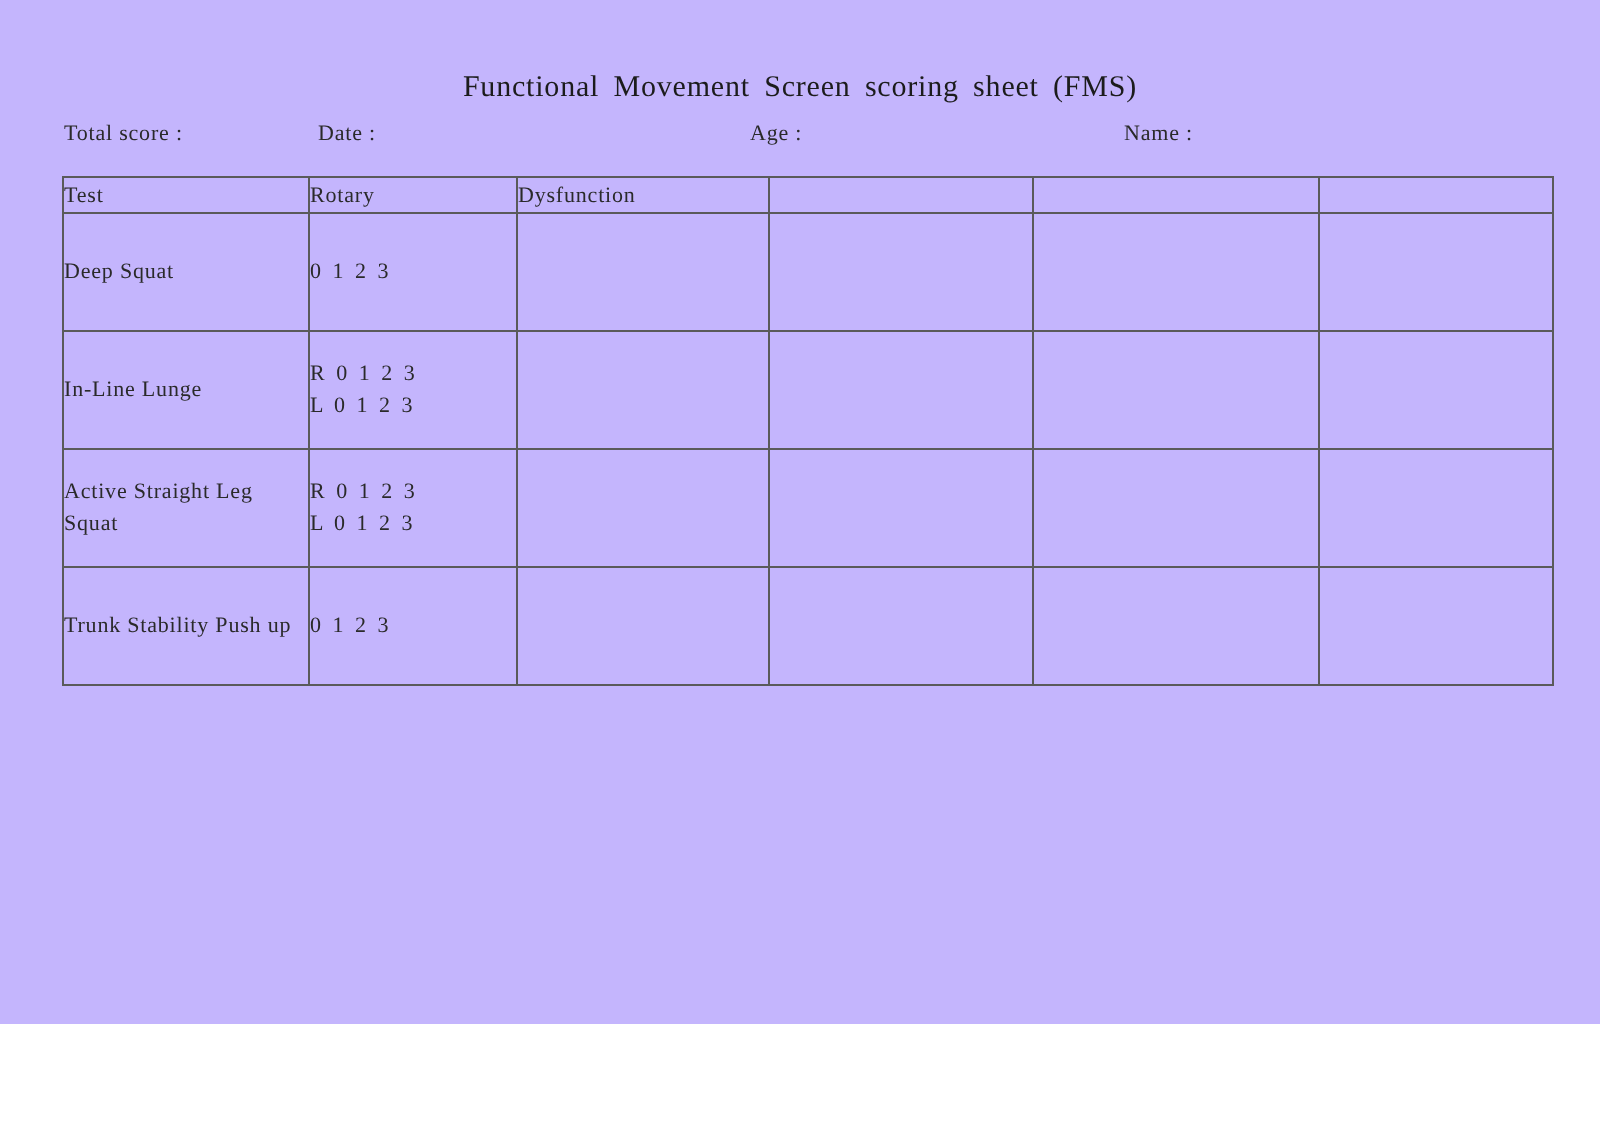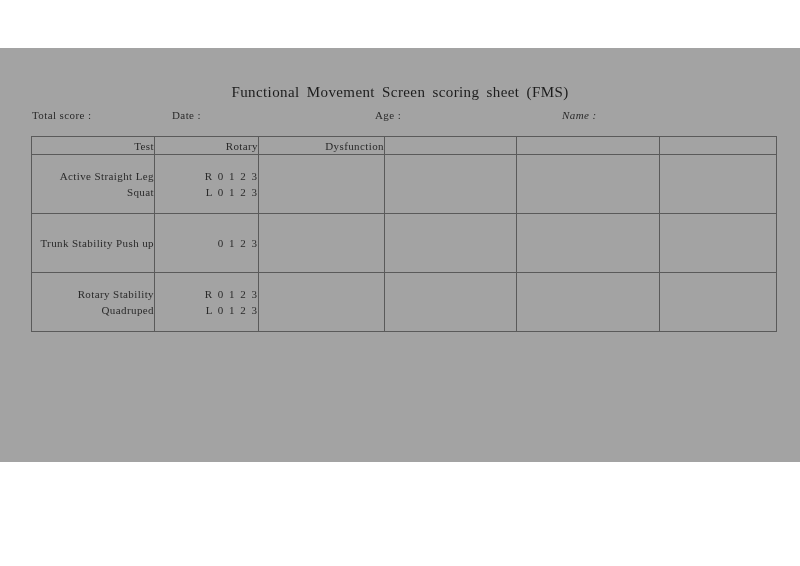--- a/index.html
+++ b/index.html
@@ -3,26 +3,25 @@
 <meta charset="utf-8">
 <style>
   html, body {
     margin: 0;
     padding: 0;
     background: #ffffff;
   }
   .page {
     position: relative;
     width: 800px;
-    height: 414px;
-    background: #a3a3a3;
+    height: 512px;
+    background: #c4b5fd;
     font-family: "Liberation Serif", "DejaVu Serif", serif;
     color: #222222;
     overflow: hidden;
-    margin-top: 48px;
   }
   .title {
     position: absolute;
     top: 36px;
     left: 0;
     width: 100%;
     margin: 0;
     text-align: center;
     font-size: 15px;
     font-weight: 500;
@@ -32,39 +31,39 @@
   }
   .meta-label {
     position: absolute;
     top: 61px;
     font-size: 11px;
     letter-spacing: 0.4px;
     white-space: nowrap;
     color: #2a2a2a;
   }
   .meta-total  { left: 32px;  }
-  .meta-date   { left: 172px; }
+  .meta-date   { left: 159px; }
   .meta-age    { left: 375px; }
-  .meta-name   { left: 562px; font-style: italic; }
+  .meta-name   { left: 562px; }
 
   table.fms {
     position: absolute;
     left: 31px;
     top: 88px;
     border-collapse: collapse;
     table-layout: fixed;
     border: 1.5px solid #4a4a4a;
   }
   table.fms th, table.fms td {
     border: 1px solid #5a5a5a;
     padding: 0;
     font-size: 11px;
     font-weight: normal;
     letter-spacing: 0.4px;
-    text-align: right;
+    text-align: left;
     vertical-align: middle;
     color: #2a2a2a;
     overflow: hidden;
   }
   table.fms thead tr { height: 18px; }
   table.fms tbody tr { height: 59px; }
   .cell-line {
     line-height: 16px;
     white-space: nowrap;
   }
@@ -98,20 +97,48 @@
         <th>Rotary</th>
         <th>Dysfunction</th>
         <th></th>
         <th></th>
         <th></th>
       </tr>
     </thead>
     <tbody>
       <tr>
         <td class="test-cell">
+          <div class="cell-line">Deep Squat</div>
+
+        </td>
+        <td class="score-cell">
+          <div class="cell-line">0 1 2 3</div>
+
+        </td>
+        <td></td>
+        <td></td>
+        <td></td>
+        <td></td>
+      </tr>
+      <tr>
+        <td class="test-cell">
+          <div class="cell-line">In-Line Lunge</div>
+
+        </td>
+        <td class="score-cell">
+          <div class="cell-line">R 0 1 2 3</div>
+          <div class="cell-line">L 0 1 2 3</div>
+        </td>
+        <td></td>
+        <td></td>
+        <td></td>
+        <td></td>
+      </tr>
+      <tr>
+        <td class="test-cell">
           <div class="cell-line">Active Straight Leg</div>
           <div class="cell-line">Squat</div>
         </td>
         <td class="score-cell">
           <div class="cell-line">R 0 1 2 3</div>
           <div class="cell-line">L 0 1 2 3</div>
         </td>
         <td></td>
         <td></td>
         <td></td>
@@ -124,29 +151,15 @@
         </td>
         <td class="score-cell">
           <div class="cell-line">0 1 2 3</div>
 
         </td>
         <td></td>
         <td></td>
         <td></td>
         <td></td>
       </tr>
-      <tr>
-        <td class="test-cell">
-          <div class="cell-line">Rotary Stability</div>
-          <div class="cell-line">Quadruped</div>
-        </td>
-        <td class="score-cell">
-          <div class="cell-line">R 0 1 2 3</div>
-          <div class="cell-line">L 0 1 2 3</div>
-        </td>
-        <td></td>
-        <td></td>
-        <td></td>
-        <td></td>
-      </tr>
     </tbody>
   </table>
 </div>
 
 </body></html>

